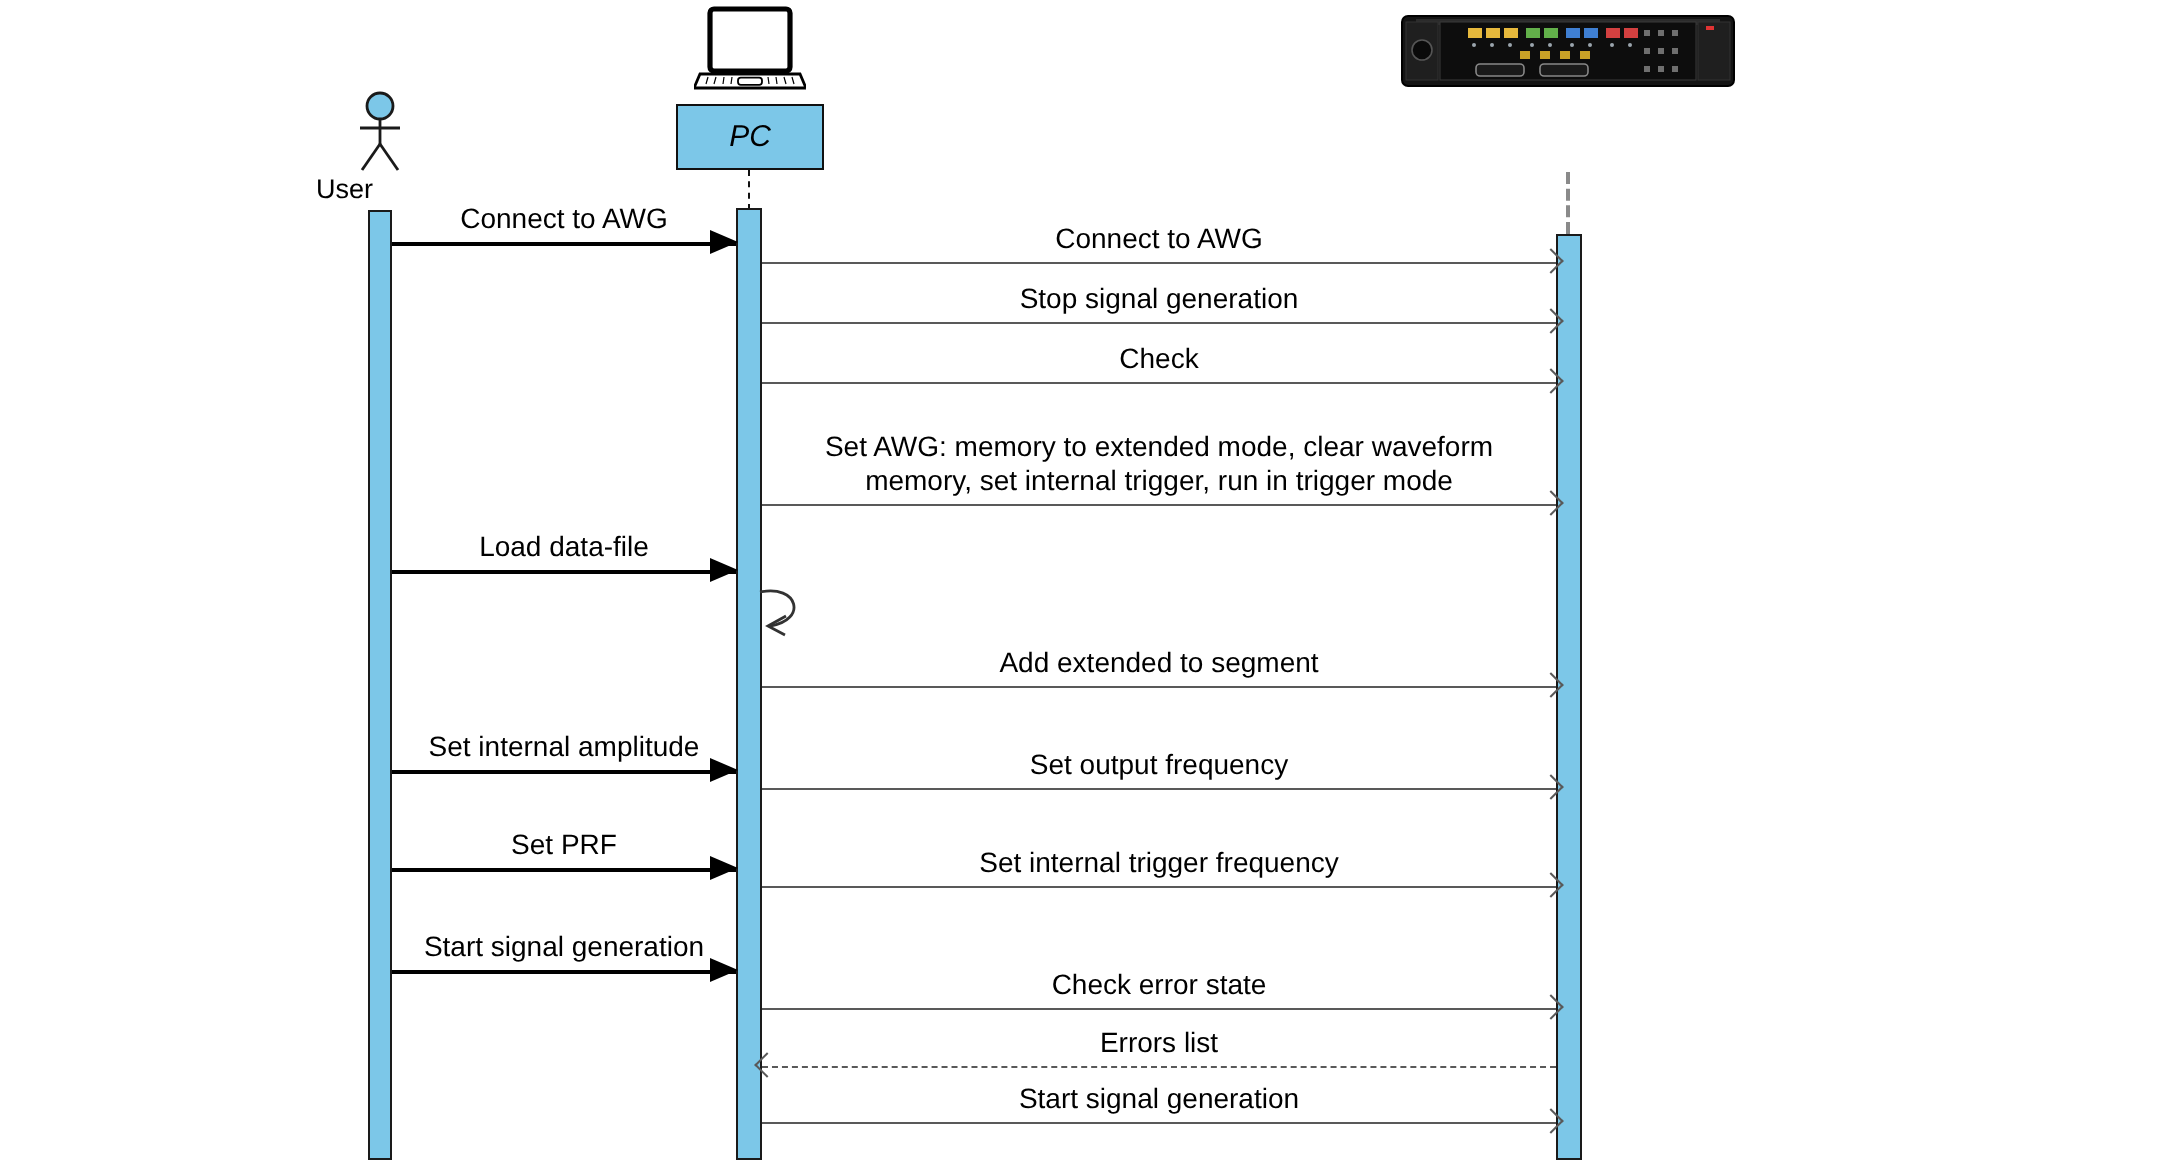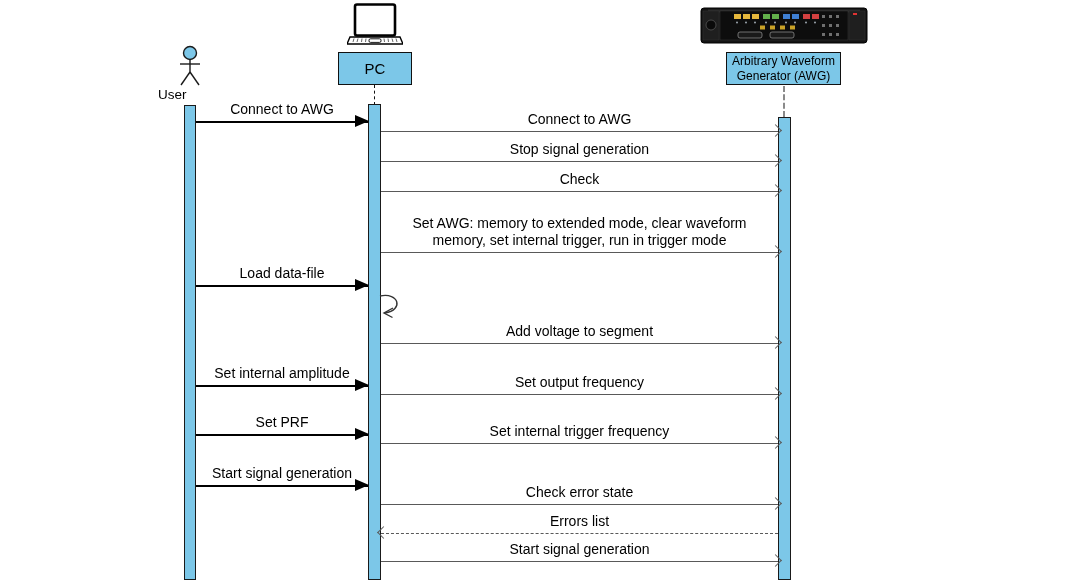--- a/index.html
+++ b/index.html
@@ -5,20 +5,21 @@
   html,body{margin:0;padding:0;background:#fff;}
   #canvas{
     position:relative;width:1080px;height:580px;background:#fff;overflow:hidden;
     font-family:"Liberation Sans","DejaVu Sans",sans-serif;color:#000;
   }
   
   .box{
     position:absolute;background:#7cc7e8;border:1.6px solid #111;
     display:flex;align-items:center;justify-content:center;text-align:center;
     box-sizing:border-box;
+    font-style:italic;
   }
   #pc-box{left:338px;top:52px;width:74px;height:33px;font-size:15px;}
   #awg-box{left:726px;top:52px;width:115px;height:33px;font-size:12px;line-height:1.25;flex-direction:column;}
   #user-label{position:absolute;left:158px;top:87px;width:64px;text-align:left;font-size:13.5px;}
   
   .lifeline-dash{position:absolute;width:0;}
   #pc-lifeline{left:373.5px;top:85px;height:20px;border-left:1.6px dashed #111;}
   #awg-lifeline{left:782.5px;top:86px;height:31px;border-left:2px dashed #8a8a8a;}
   
   .actbar{position:absolute;background:#7cc7e8;border:1px solid #1a1a1a;box-sizing:border-box;}
@@ -130,24 +131,20 @@
         <rect x="136" y="10" width="3" height="3"></rect>
       <rect x="122" y="19" width="3" height="3"></rect>
         <rect x="129" y="19" width="3" height="3"></rect>
         <rect x="136" y="19" width="3" height="3"></rect>
       <rect x="122" y="28" width="3" height="3"></rect>
         <rect x="129" y="28" width="3" height="3"></rect>
         <rect x="136" y="28" width="3" height="3"></rect>
     </g>
     <rect x="153" y="8" width="4" height="2" fill="#e03333"></rect>
   </svg>
-  <div id="awg-box" class="box">
-    <span>Arbitrary Waveform</span>
-    <span>Generator (AWG)</span>
-  </div>
 
   <div id="pc-lifeline" class="lifeline-dash"></div>
   <div id="awg-lifeline" class="lifeline-dash"></div>
 
   <div id="user-bar" class="actbar"></div>
   <div id="pc-bar" class="actbar"></div>
   <div id="awg-bar" class="actbar"></div>
 
   <div class="msg u2p" style="top:121px">
     <div class="lbl">Connect to AWG</div>
@@ -184,21 +181,21 @@
     <div class="msgline line-sync"></div>
     <span class="head-filled"></span>
   </div>
 
   <svg class="selfmsg-svg" width="32" height="28" viewBox="0 0 32 28">
     <path d="M1 3 C 20 -1, 25 17, 6 20" fill="none" stroke="#333" stroke-width="1.4"></path>
     <path d="M14 15 L5 20 L13.5 24.5" fill="none" stroke="#333" stroke-width="1.4"></path>
   </svg>
 
   <div class="msg p2a" style="top:343px">
-    <div class="lbl">Add voltage to segment</div>
+    <div class="lbl">Add extended to segment</div>
     <div class="msgline line-async"></div>
     <span class="head-open-r"></span>
   </div>
 
   <div class="msg u2p" style="top:385px">
     <div class="lbl">Set internal amplitude</div>
     <div class="msgline line-sync"></div>
     <span class="head-filled"></span>
   </div>
 

